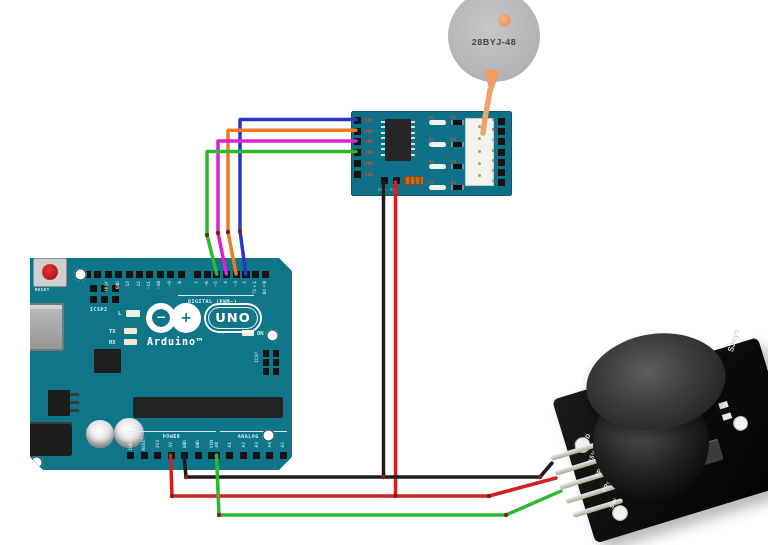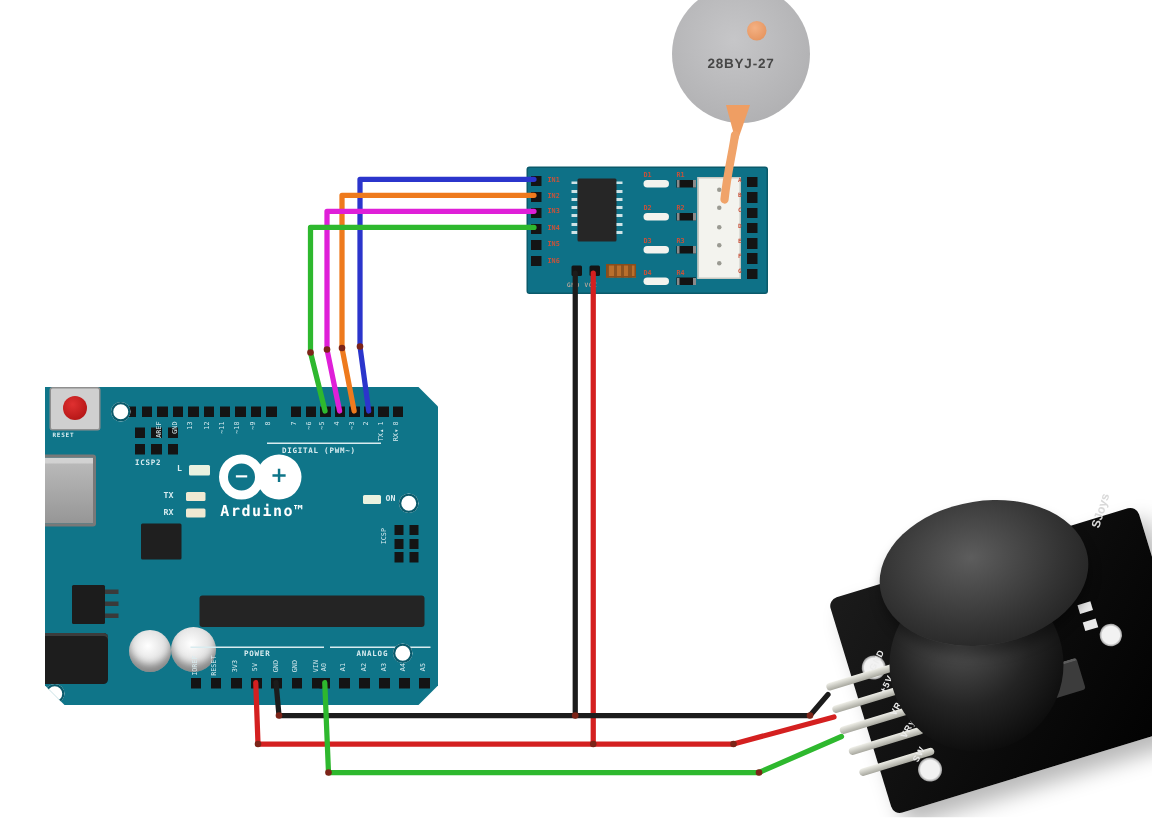--- a/index.html
+++ b/index.html
@@ -92,21 +92,21 @@
   .jbrand{position:absolute;left:722px;top:336px;z-index:6;color:#d8d8d8;
         font:bold 8px "Liberation Sans",sans-serif;transform:rotate(-73deg);}
 </style>
 </head>
 <body>
 
 <div class="canvas">
 
   <div class="motor">
     <div class="motor-shaft"></div>
-    <div class="motor-label">28BYJ-27</div>
+    <div class="motor-label">28BYJ-48</div>
   </div>
 
   <div class="driver">
     <div class="pinstrip-v" style="--st:10.7px;left:2px;top:5px;height:62px;"></div>
     <div class="inlab" style="top:6px;">IN1</div>
     <div class="inlab" style="top:16.7px;">IN2</div>
     <div class="inlab" style="top:27.4px;">IN3</div>
     <div class="inlab" style="top:38.1px;">IN4</div>
     <div class="inlab" style="top:48.8px;">IN5</div>
     <div class="inlab" style="top:59.5px;">IN6</div>
@@ -196,20 +196,23 @@
     <div class="led" style="left:96px;top:52px;width:14px;height:7px;background:#e9f2e0;"></div>
     <div class="ledlab" style="left:79px;top:70px;">TX</div>
     <div class="led" style="left:94px;top:70px;width:13px;height:6px;background:#f0e9d2;"></div>
     <div class="ledlab" style="left:79px;top:81px;">RX</div>
     <div class="led" style="left:94px;top:81px;width:13px;height:6px;background:#f0e9d2;"></div>
     <div class="led" style="left:212px;top:72px;width:12px;height:6px;background:#eaf2df;"></div>
     <div class="ledlab" style="left:227px;top:72px;">ON</div>
 
     <div class="logo-ring"><span>−</span></div>
     <div class="logo-disc"><span>+</span></div>
+    <div class="uno">
+        <div class="inner">UNO</div>
+      </div>
     <div class="brand">Arduino™</div>
 
     <div class="pinstrip-v" style="--st:9px;left:233px;top:92px;height:25px;width:6px;"></div>
     <div class="pinstrip-v" style="--st:9px;left:243px;top:92px;height:25px;width:6px;"></div>
     <div class="vlab" style="left:224px;top:94px;">ICSP</div>
 
     <div class="blacksq"></div>
     <div class="chip"></div>
     <div class="vreg"></div>
     <div class="vregleg" style="top:135px;"></div>

